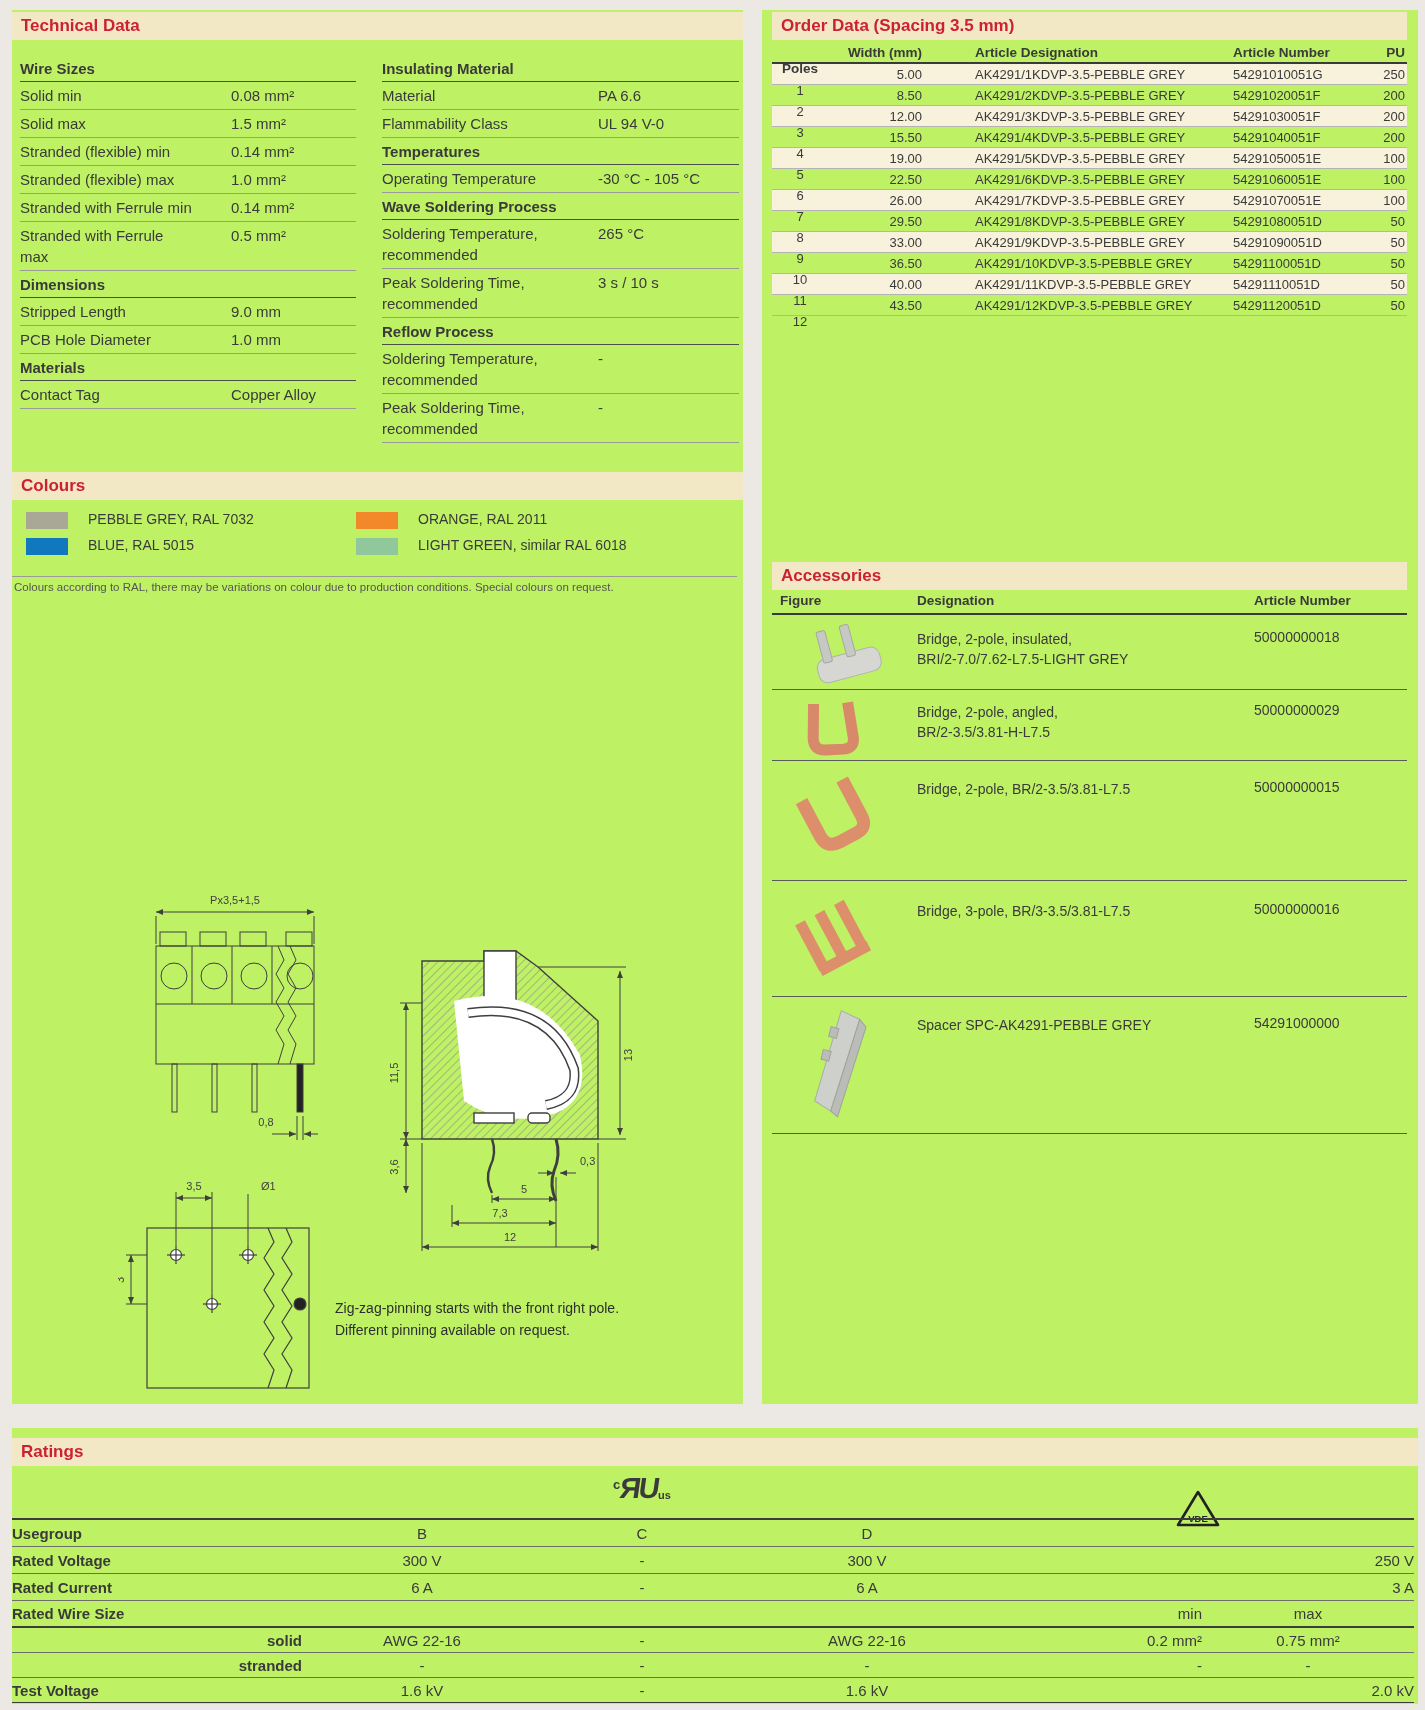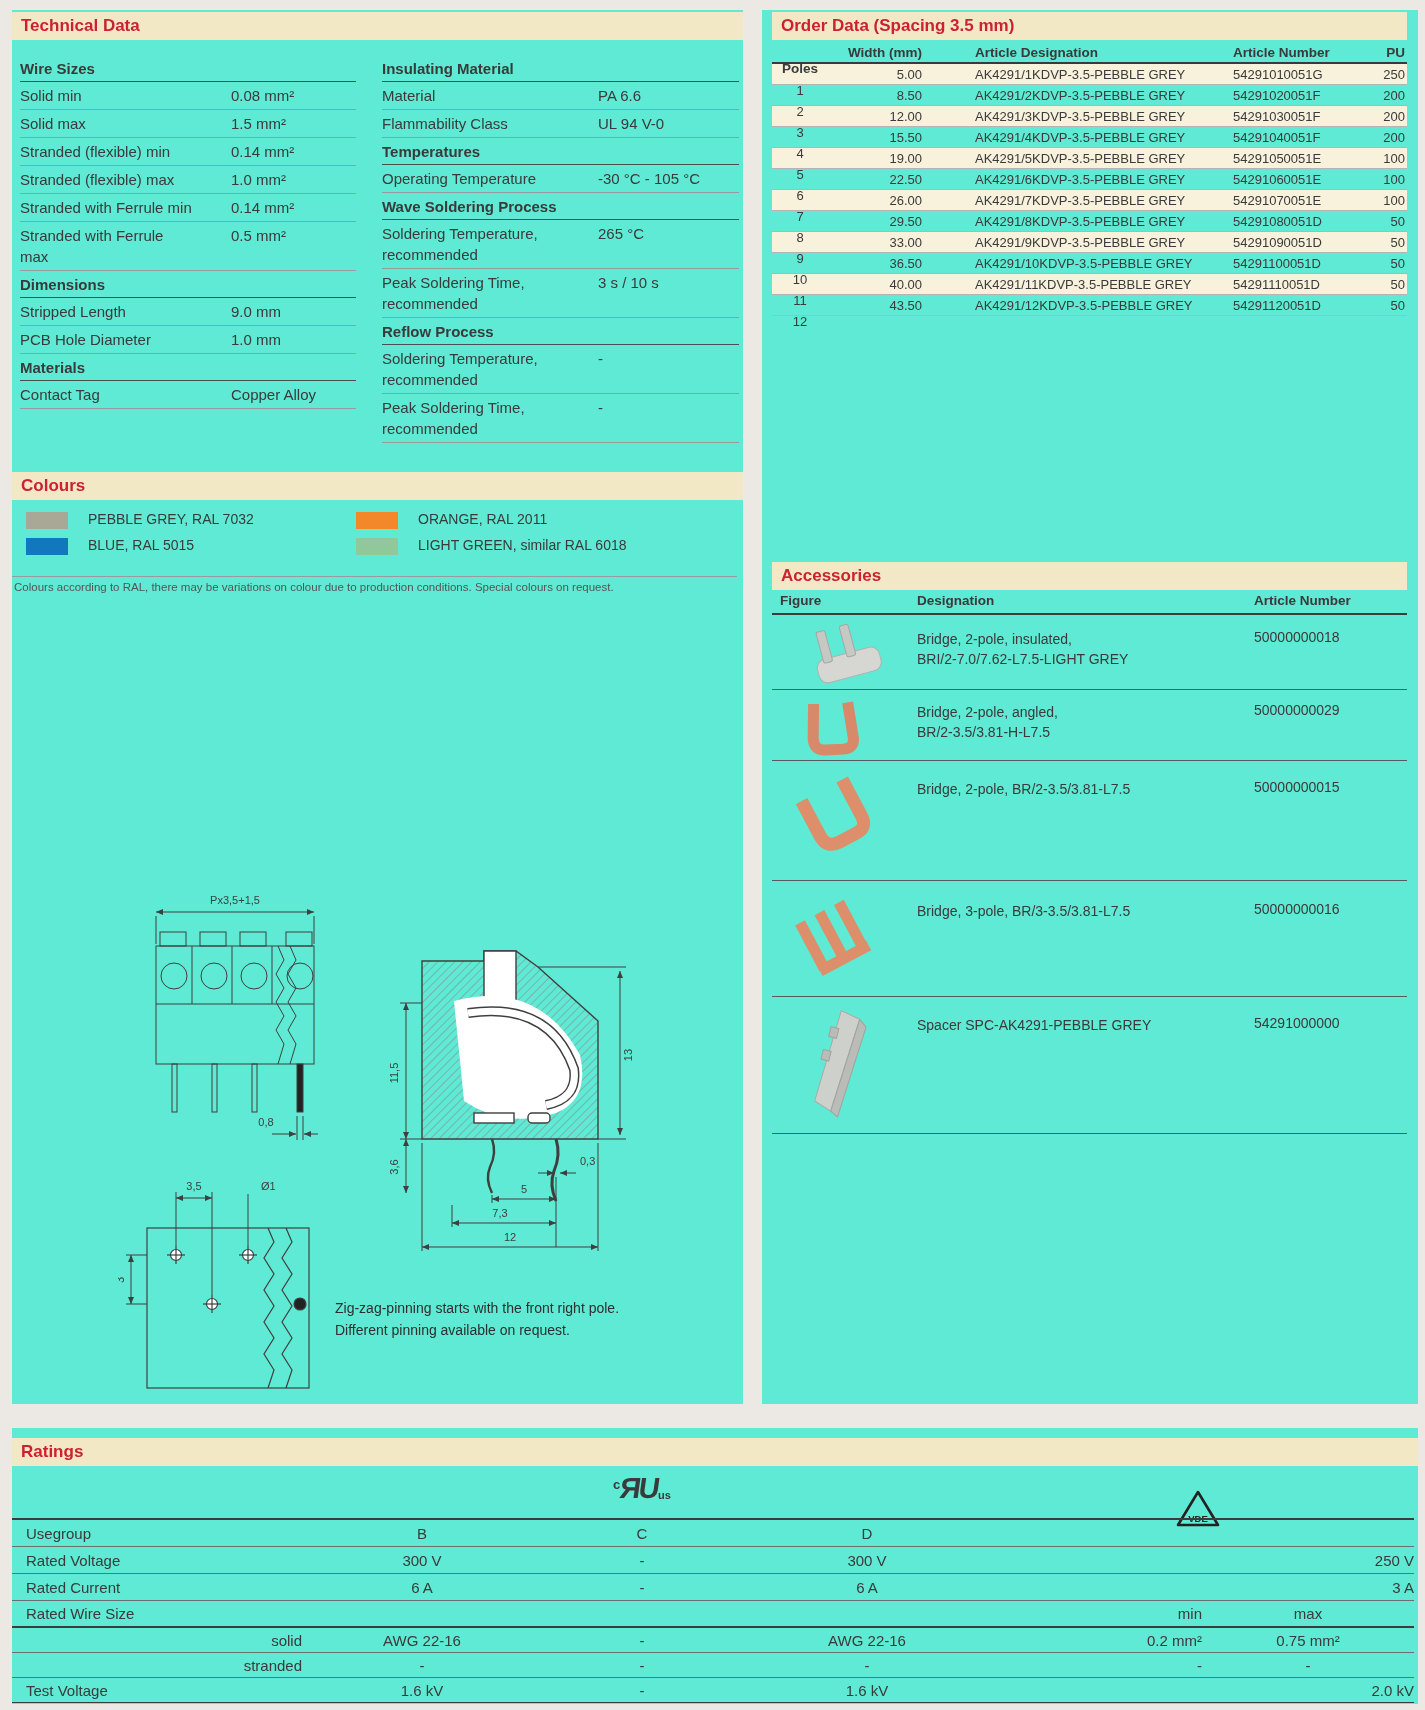--- a/index.html
+++ b/index.html
@@ -4,21 +4,21 @@
 <style>
   * { margin:0; padding:0; box-sizing:border-box; }
   html,body { width:1425px; height:1710px; }
   body {
     position:relative;
     background:#ece9e4;
     font-family:"Liberation Sans", sans-serif;
     color:#3a3a3a;
     overflow:hidden;
   }
-  .panel { position:absolute; background:#5eead4; }
+  .panel { position:absolute; background:#bef264; }
   #left-panel   { left:12px;  top:10px;   width:731px;  height:1394px; }
   #right-panel  { left:762px; top:10px;   width:656px;  height:1394px; }
   #ratings-panel{ left:12px;  top:1428px; width:1406px; height:276px; }
 
   .section-bar {
     position:absolute; left:0; right:0; height:28px;
     background:#f3e8c6; color:#cc2130;
     font-weight:bold; font-size:17px; line-height:28px;
     padding-left:9px;
   }
@@ -100,21 +100,21 @@
   #ul-logo  { left:560px; top:44px; width:140px; }
   #vde-logo { left:1120px; top:60px; width:132px; }
   .ul-c  { font-size:13px; font-weight:bold; vertical-align:9px; }
   .ul-ru { font-size:29px; font-weight:900; letter-spacing:-2px; display:inline-block; transform:skewX(-8deg); }
   .ul-us { font-size:11px; font-weight:bold; vertical-align:-1px; }
   #rt-table { position:absolute; top:90px; left:0; width:1402px; border-top:2px solid #3c3c3c; }
   .rt-row { display:flex; align-items:center; height:27px; border-bottom:1px solid #6e6e6e; font-size:15px; }
   .rt-row.short { height:25px; }
   .rt-row.thick { border-bottom:2px solid #3c3c3c; }
   .rt-row.last  { border-bottom:1.5px solid #3c3c3c; }
-  .rt-label { width:300px; padding-left:14px; font-weight:normal; }
+  .rt-label { width:300px; font-weight:bold; }
   .rt-label.right { text-align:right; padding-right:10px; }
   .rt-b   { width:220px; text-align:center; }
   .rt-c   { width:220px; text-align:center; }
   .rt-d   { width:230px; text-align:center; }
   .rt-min { width:220px; text-align:right; }
   .rt-max { width:212px; text-align:center; }
   .rt-span{ width:432px; text-align:right; }
 </style>
 </head>
 <body>

